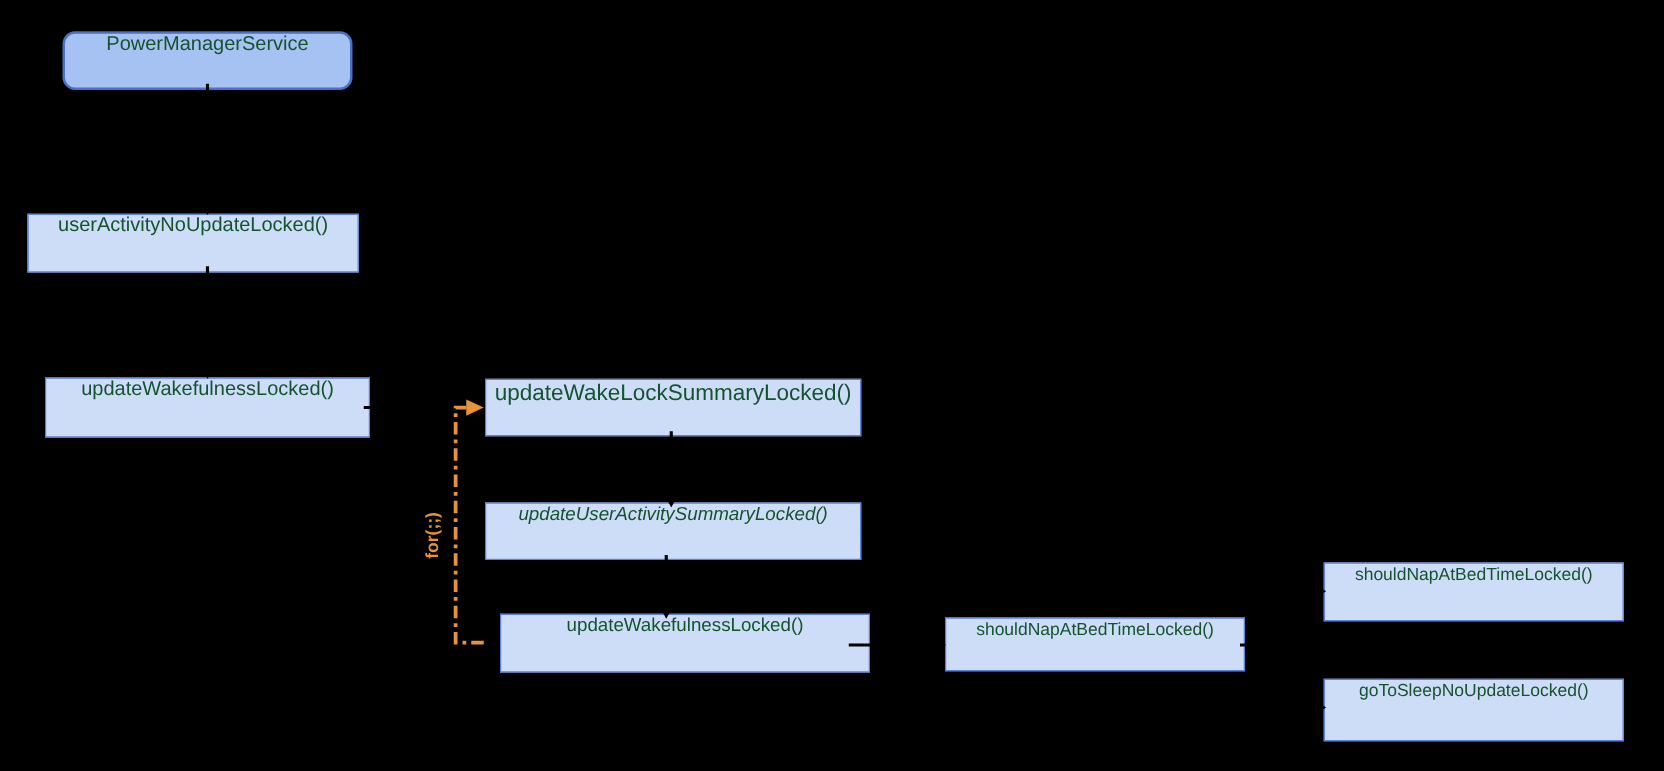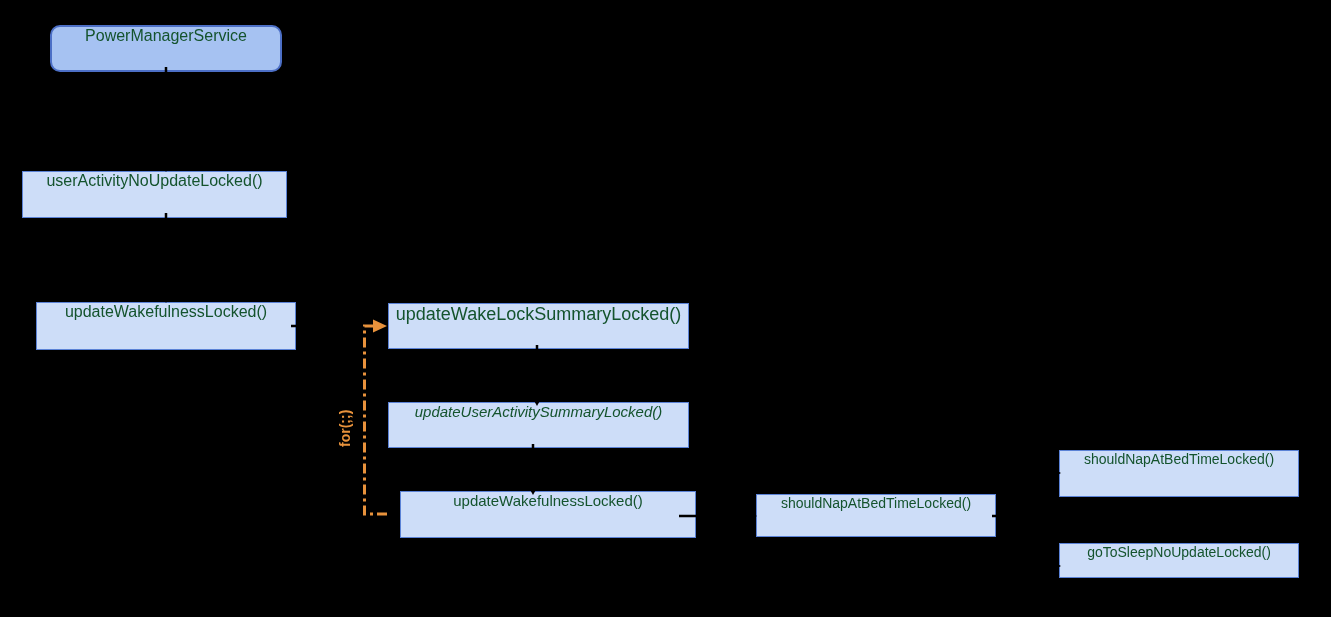--- a/index.html
+++ b/index.html
@@ -85,21 +85,21 @@
       </div>
       <div class="node" style="left: 400px; top: 491px; width: 296px; height: 47px; font-size: 15px;">
         <span>updateWakefulnessLocked()</span>
       </div>
       <div class="node" style="left: 756px; top: 494px; width: 240px; height: 43px; font-size: 14px;">
         <span>shouldNapAtBedTimeLocked()</span>
       </div>
       <div class="node" style="left: 1059px; top: 450px; width: 240px; height: 47px; font-size: 14px;">
         <span>shouldNapAtBedTimeLocked()</span>
       </div>
-      <div class="node" style="left: 1059px; top: 543px; width: 240px; height: 35px; font-size: 14px;">
+      <div class="node" style="left: 1059px; top: 543px; width: 240px; height: 50px; font-size: 14px;">
         <span>goToSleepNoUpdateLocked()</span>
       </div>
     </div>
 
   <svg id="edge-layer" width="1331" height="617" viewBox="0 0 1331 617">
 
     <g>
       <path class="edge" d="M166 67 V 164"></path>
       <polygon class="edge-head" points="161,163 171,163 166,172"></polygon>
     </g>

